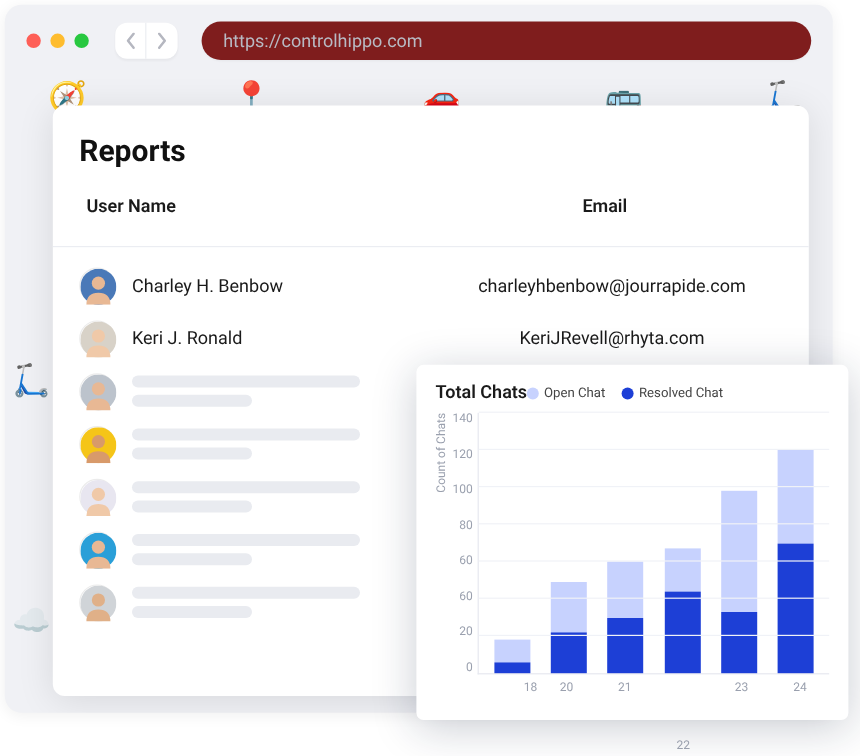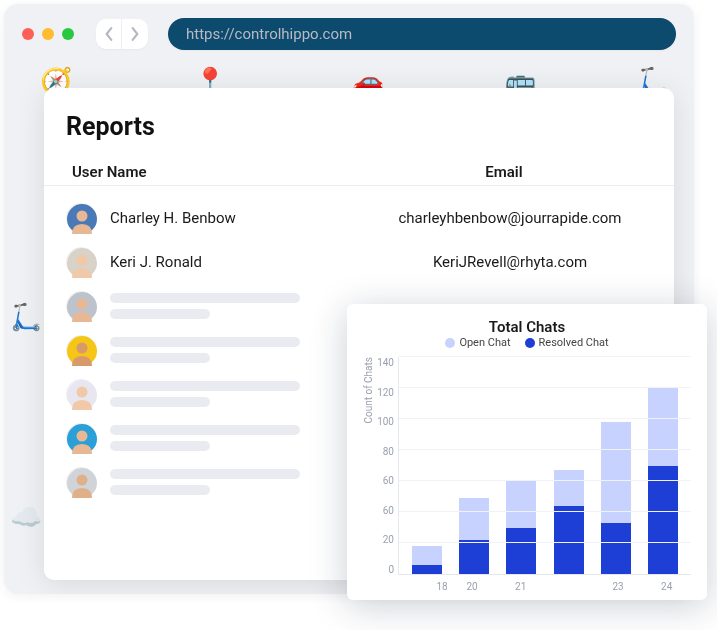--- a/index.html
+++ b/index.html
@@ -41,21 +41,21 @@
     }
     .nav-btn {
       width: 26px; height: 30px;
       display:flex; align-items:center; justify-content:center;
       color:#b5b7c0;
     }
     .nav-btn svg { width: 10px; height: 14px; }
     .nav-btn:first-child { border-right:1px solid #eceef2; }
     .url-bar {
       flex: 1;
-      background: #0c4a6e;
+      background: #7f1d1d;
       border-radius: 16px;
       height: 32px;
       display: flex;
       align-items: center;
       padding: 0 18px;
       margin-left: 10px;
       color: #b8bac3;
       font-size: 15px;
       box-shadow: 0 1px 2px rgba(0,0,0,0.04);
     }
@@ -81,21 +81,21 @@
       overflow: hidden;
     }
     .card-title {
       font-size: 25px;
       font-weight: 700;
       color:#111;
       padding: 24px 28px 8px 22px;
     }
     .table-header {
       display:flex;
-      padding: 14px 28px 4px 28px;
+      padding: 14px 28px 24px 28px;
       font-size: 15px;
       font-weight: 600;
       color:#1a1a1a;
       border-bottom: 1px solid #ebedf2;
     }
     .col-name { flex: 0 0 290px; }
     .col-email { flex: 1; text-align: center; }
     .rows { padding: 10px 28px 0 22px; }
     .row {
       display:flex;
@@ -119,21 +119,21 @@
       position:absolute;
       right: 10px;
       top: 304px;
       width: 360px;
       height: 296px;
       background:#fff;
       border-radius: 6px;
       box-shadow: 0 6px 36px rgba(20,30,60,0.22);
       padding: 14px 16px 10px 16px;
     }
-    .chart-head { display:flex; justify-content:flex-start; align-items:center;flex-direction:column; }
+    .chart-head { display:flex; justify-content:flex-start; align-items:center; }
     .chart-title { font-size: 15px; font-weight:600; color:#1a1a1a; }
     .legend { display:flex; gap:14px; align-items:center; font-size:11px; color:#444; }
     .legend .dot { width:10px; height:10px; border-radius:50%; display:inline-block; margin-right:4px; vertical-align:middle; }
     .dot.open { background:#c7d2fe; }
     .dot.resolved { background:#1d3fd6; }
     .chart-body { display:flex; height: 218px; margin-top: 8px; }
     .y-axis { display:flex; flex-direction:column; justify-content:space-between; align-items:flex-end; width:24px; padding-right:4px; font-size:10px; color:#9aa0ae; }
     .y-wrapper { display:flex; flex-direction:column; align-items:center; gap:6px; }
     .y-label { writing-mode: vertical-rl; transform: rotate(180deg); font-size:10px; color:#9aa0ae; }
     .plot { flex:1; position:relative; border-left:1px solid #e6e8ef; border-bottom:1px solid #e6e8ef; }

